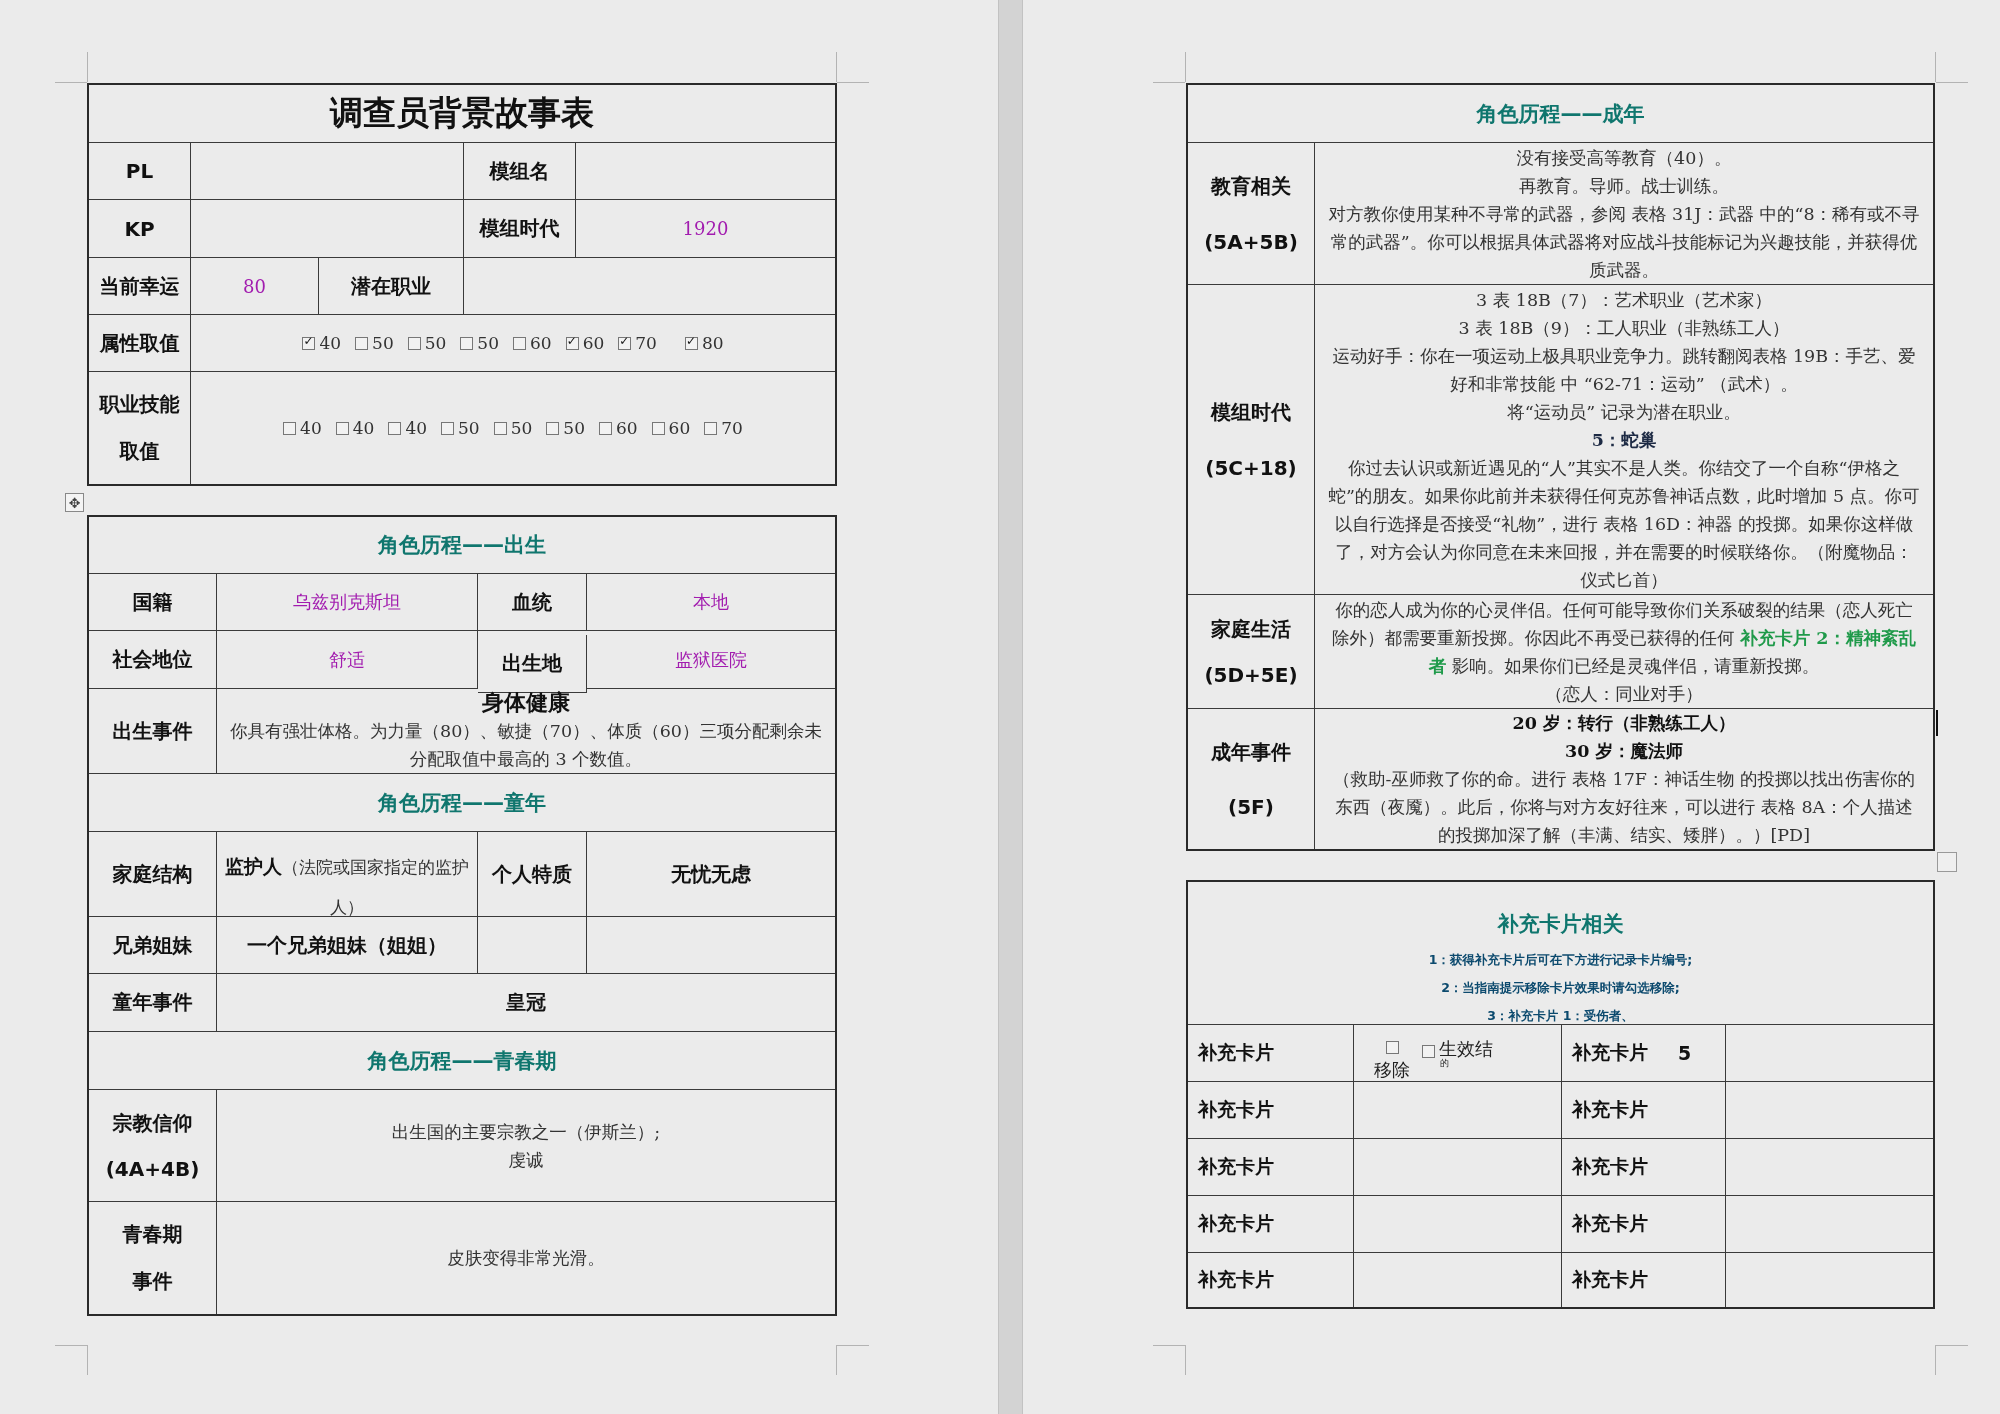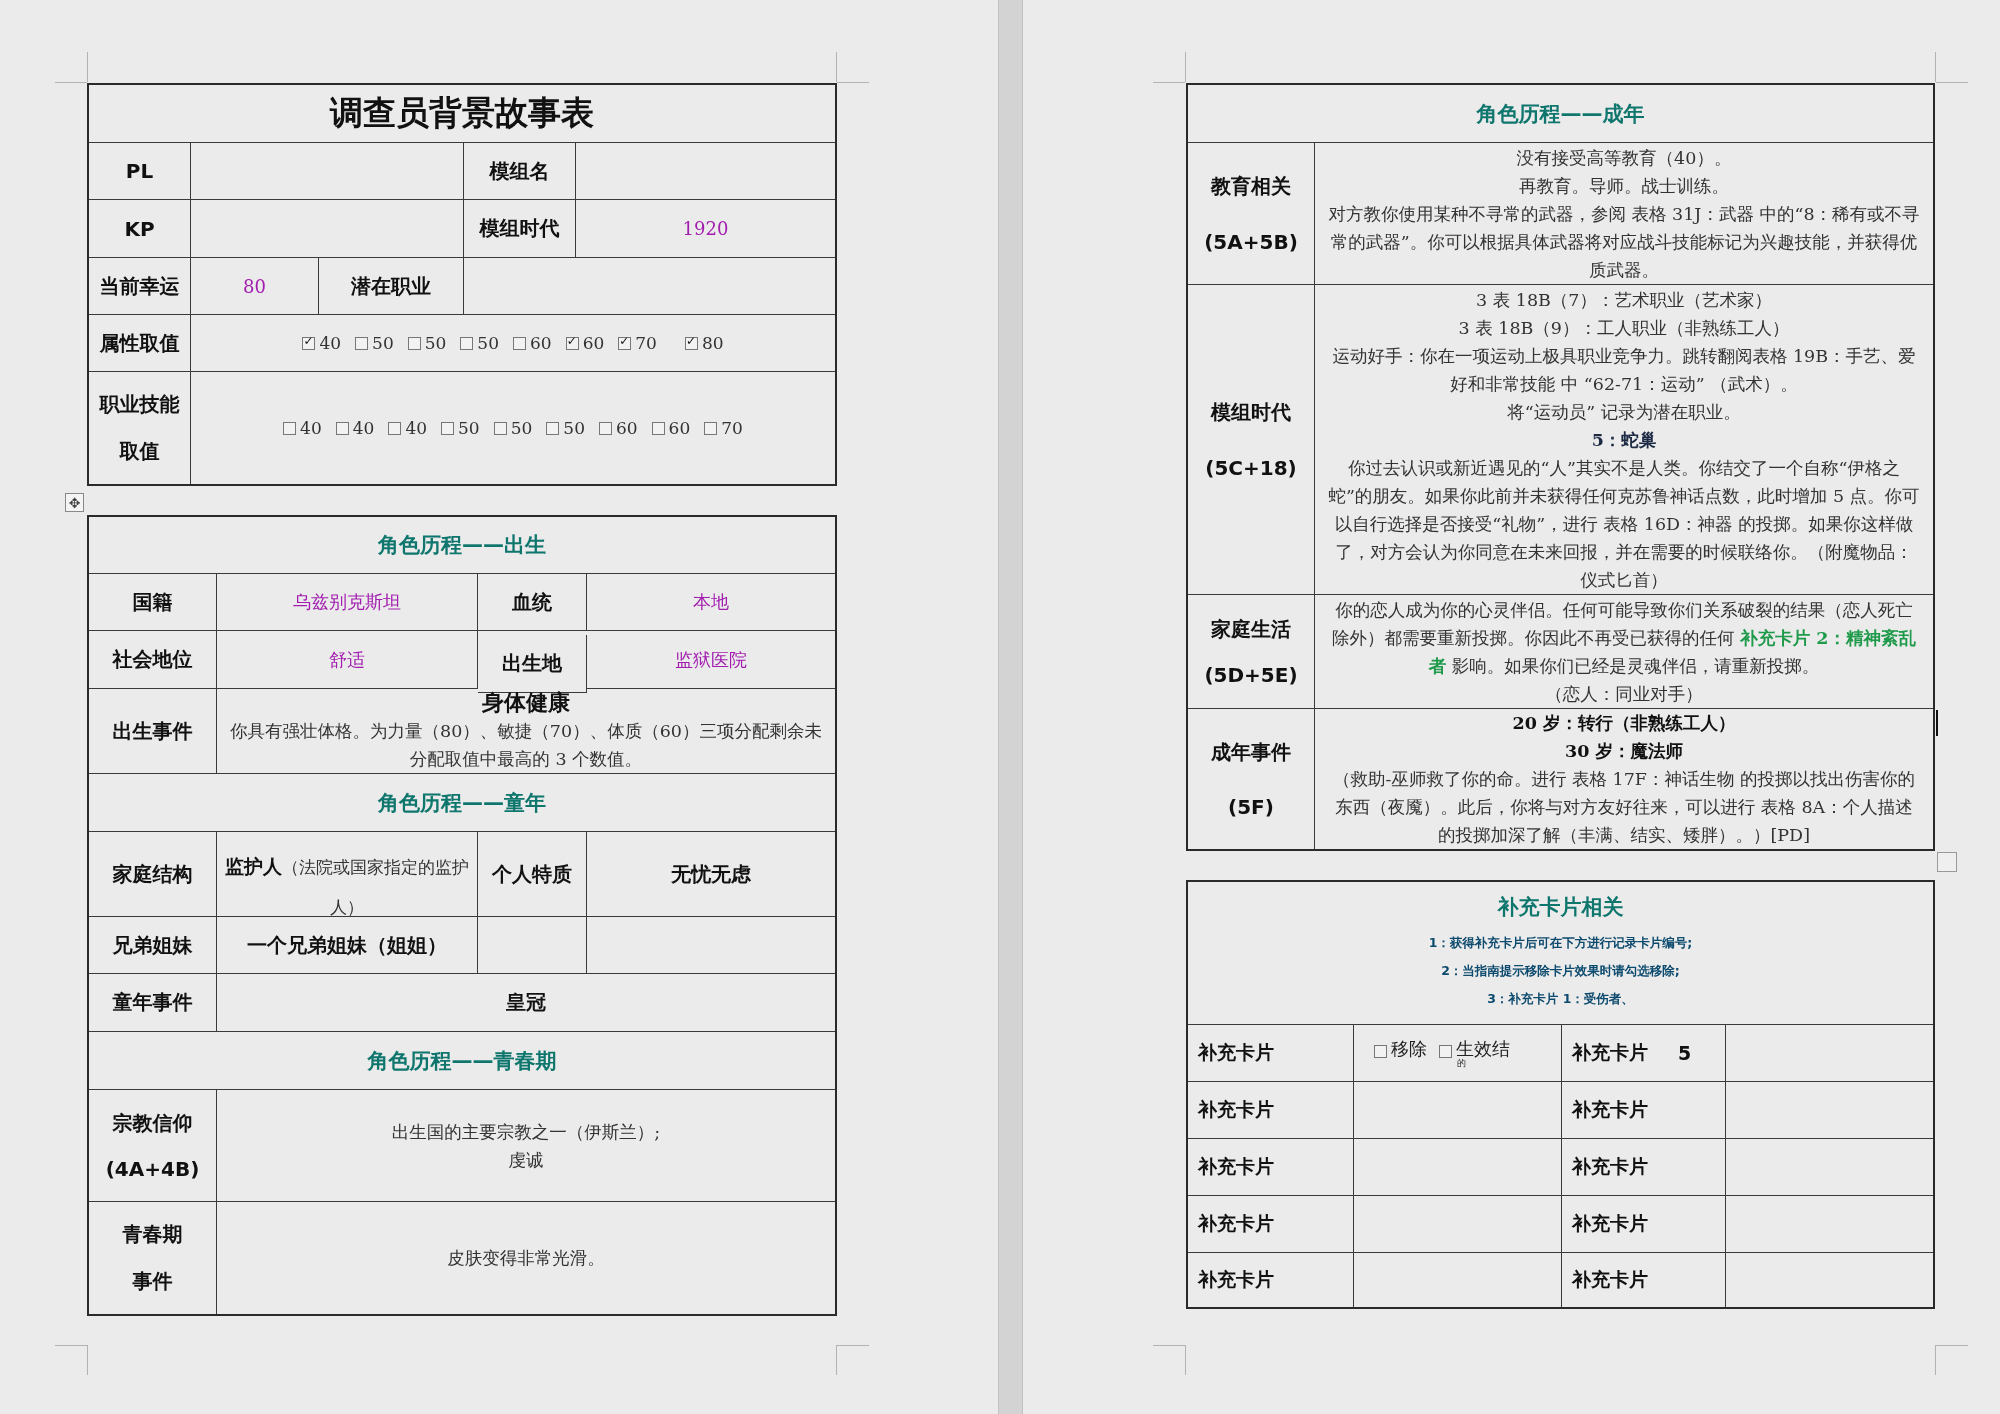--- a/index.html
+++ b/index.html
@@ -268,30 +268,30 @@
     <p class="bold">20 岁：转行（非熟练工人）</p>
     <p class="bold">30 岁：魔法师</p>
     <p>（救助-巫师救了你的命。进行 表格 17F：神话生物 的投掷以找出伤害你的东西（夜魇）。此后，你将与对方友好往来，可以进行 表格 8A：个人描述 的投掷加深了解（丰满、结实、矮胖）。）[PD]</p>
   </div>
 </div>
 
 <div class="caret"></div>
 <div class="resize"></div>
 
 <div class="tbl" style="left:1186px;top:880px;width:749px;height:429px;">
-  <div class="cell nr" style="left:0;top:0;width:745px;height:143px;flex-direction:column;justify-content:flex-start;padding-top:11px;">
+  <div class="cell nr" style="left:0;top:0;width:745px;height:143px;flex-direction:column;justify-content:flex-start;padding-top:28px;">
     <div class="hdr" style="font-size:21px;margin-bottom:8px;">补充卡片相关</div>
     <div class="note">1：获得补充卡片后可在下方进行记录卡片编号;</div>
     <div class="note">2：当指南提示移除卡片效果时请勾选移除;</div>
     <div class="note">3：补充卡片 1：受伤者、</div>
   </div>
 
   <div class="cell card-lbl" style="left:0;top:143px;width:166px;height:57px;">补充卡片</div>
   <div class="cell" style="left:166px;top:143px;width:208px;height:57px;justify-content:flex-start;padding-left:20px;align-items:flex-start;padding-top:12px;">
-    <span class="cb" style="font-size:18px;">
+    <span class="cb" style="font-size:18px;flex-direction:column;">
         <span class="box" style="margin-top:4px;"></span>
         <span>移除</span>
       </span>
     <span class="cb" style="font-size:18px;margin-left:12px;position:relative;">
         <span class="box" style="margin-top:4px;"></span>
         <span>生效结</span>
         <span style="position:absolute;left:18px;top:20px;font-size:9px;">的</span>
       </span>
   </div>
   <div class="cell card-lbl" style="left:374px;top:143px;width:164px;height:57px;gap:30px;">

